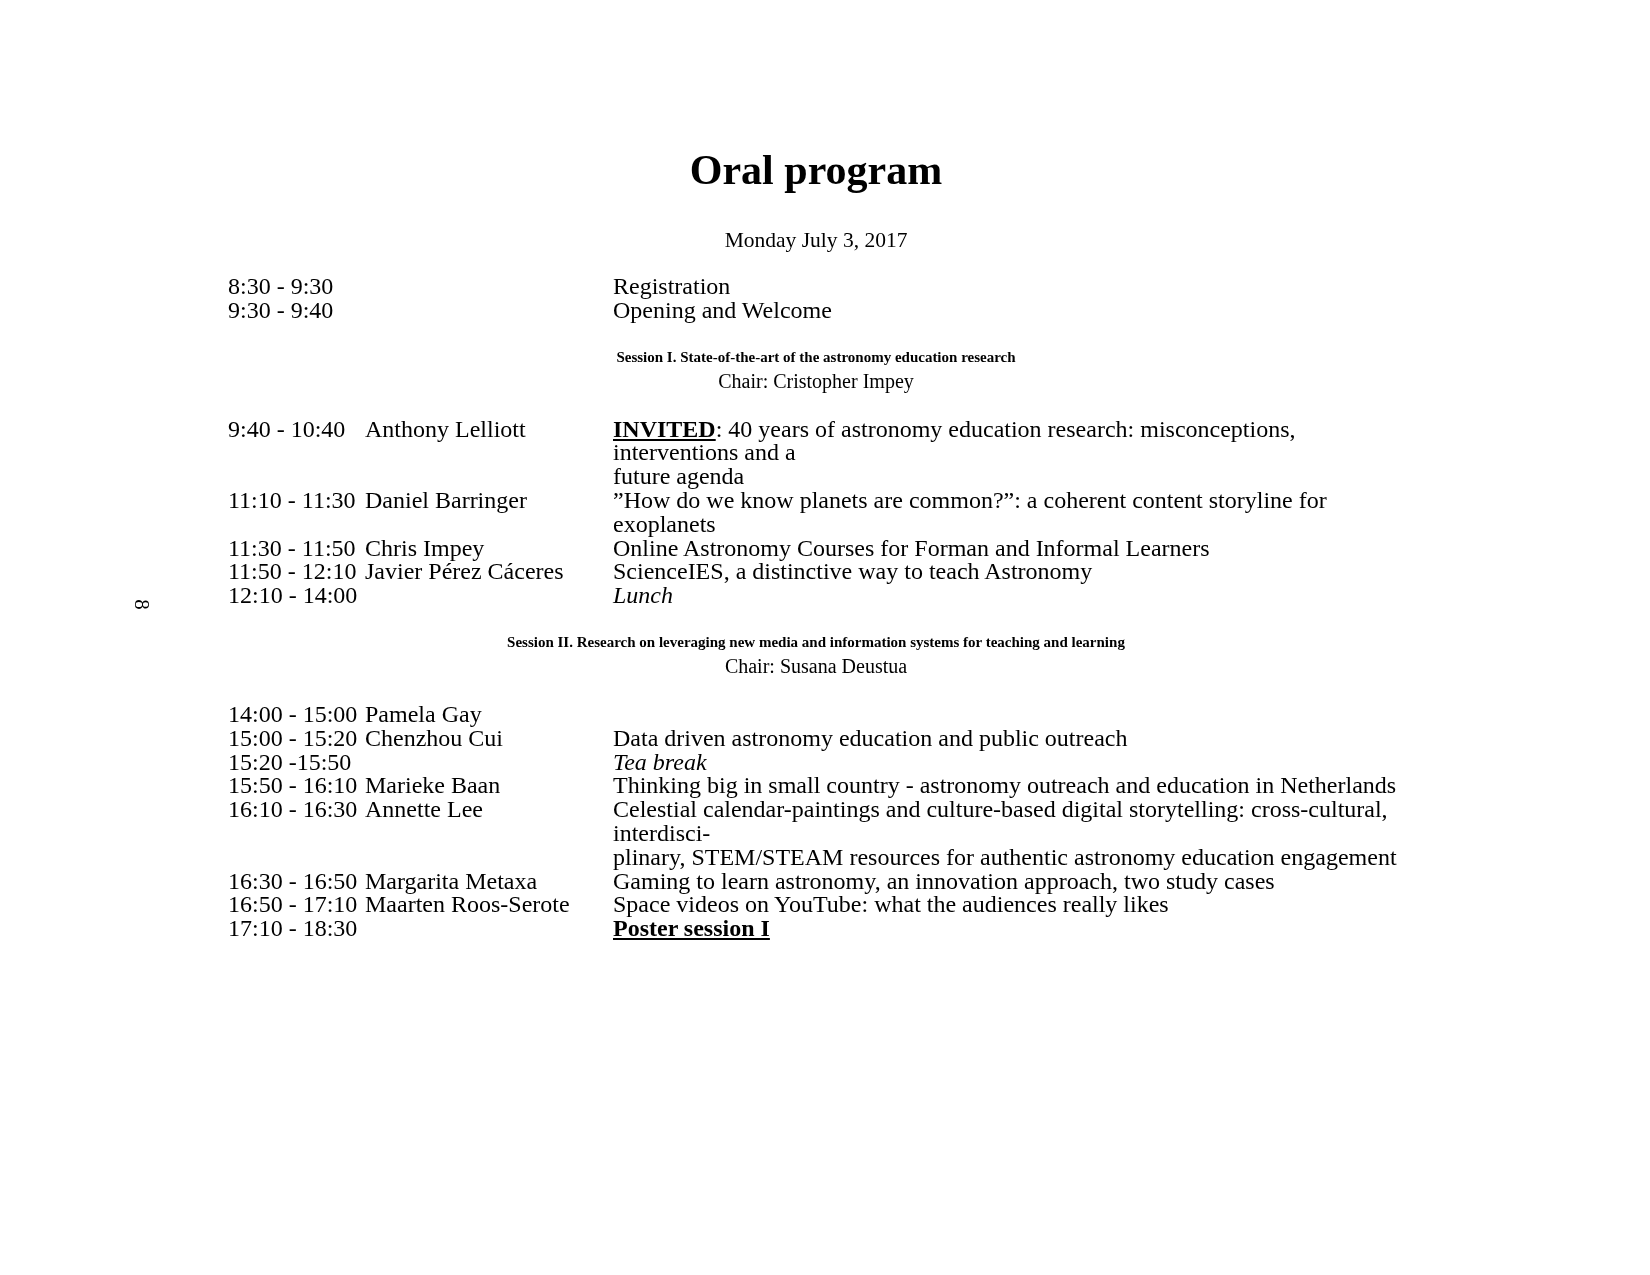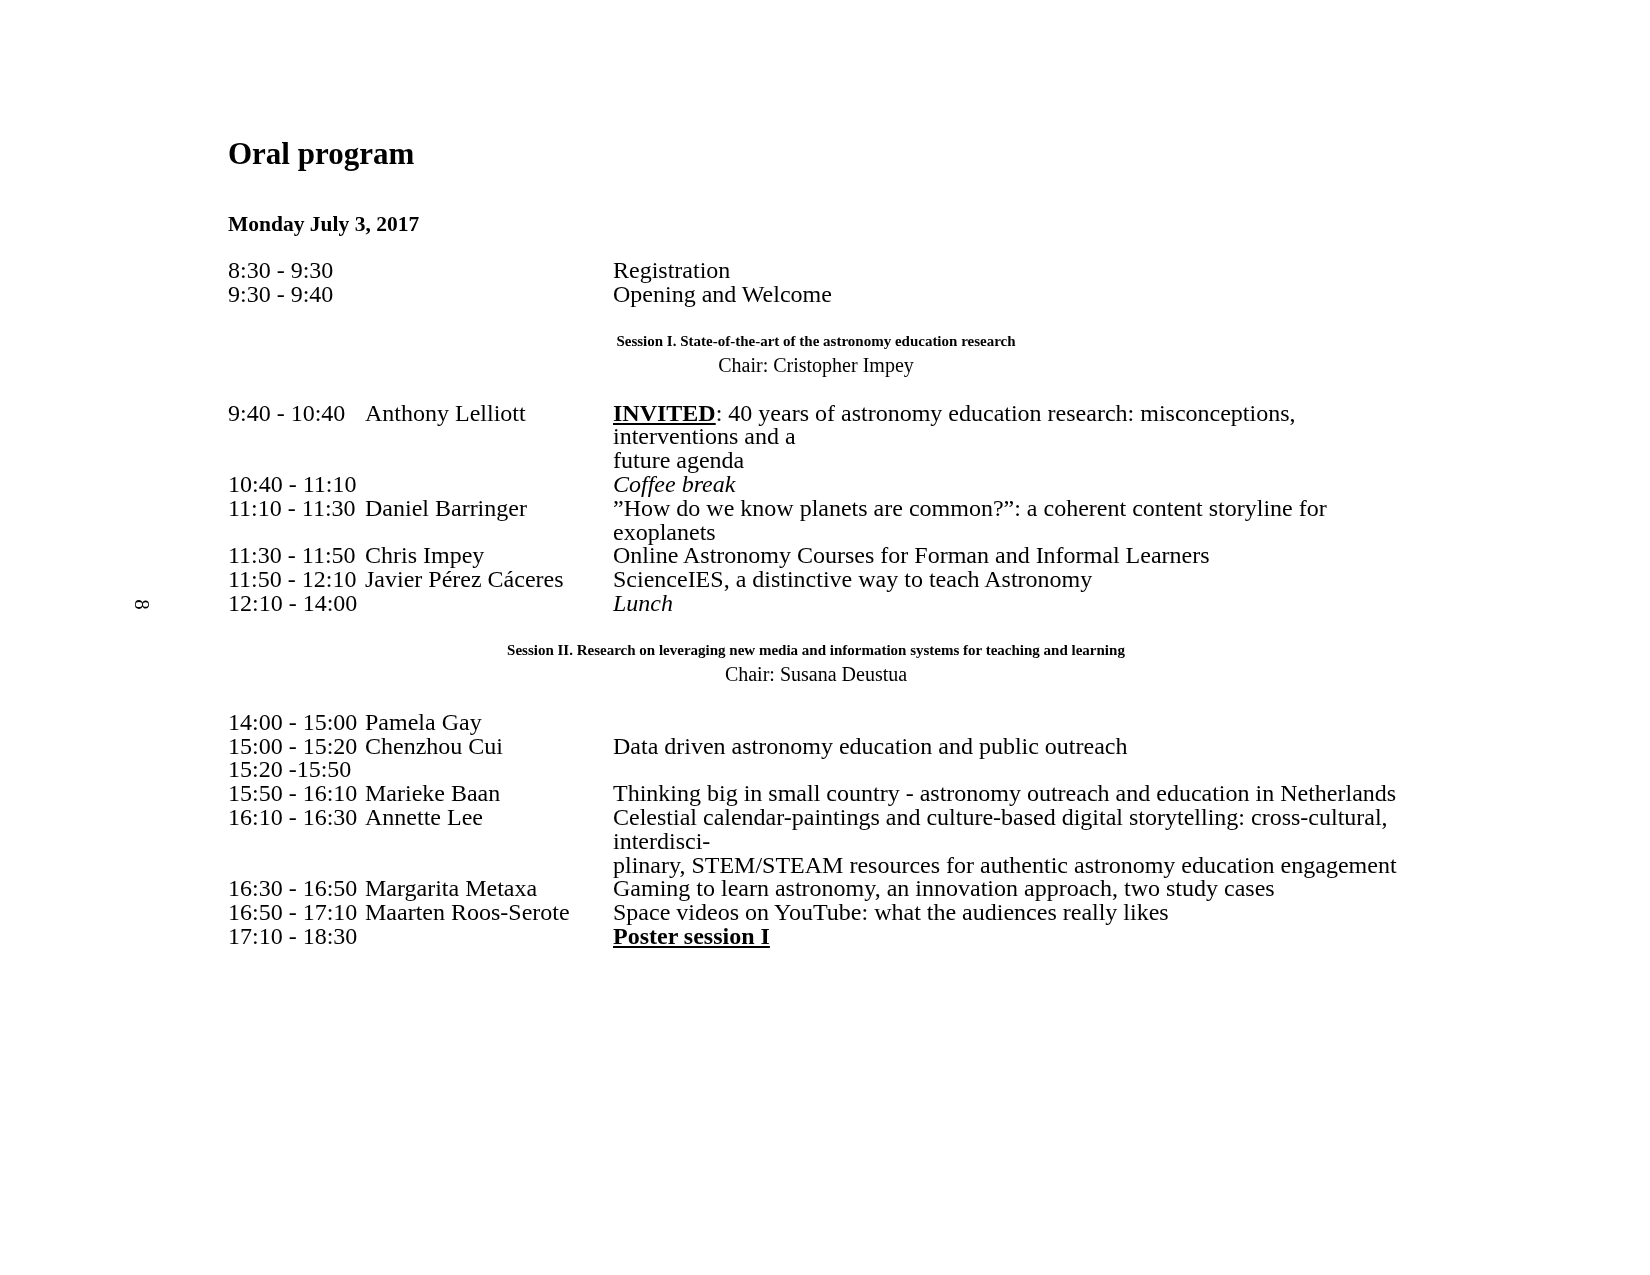--- a/index.html
+++ b/index.html
@@ -19,28 +19,30 @@
     font-size: 21px;
     transform: rotate(90deg);
   }
   .content {
     position: absolute;
     left: 228px;
     top: 138px;
     width: 1176px;
   }
   .doc-title {
-    margin: 0;
-    font-size: 31px;
+    margin: 16px;
+    text-align: center;
+    font-size: 42px;
     font-weight: bold;
     line-height: 32px;
   }
   .day-heading {
+    text-align: center;
     font-size: 21.5px;
-    font-weight: bold;
+    font-weight: normal;
     line-height: 24px;
     margin-top: 42px;
   }
   .rows { margin-top: 23px; }
   .row {
     display: flex;
     align-items: flex-start;
     font-size: 24px;
     line-height: 23.8px;
   }
@@ -93,25 +95,20 @@
     <div class="chair">Chair: Cristopher Impey</div>
 
     <div class="session-rows">
       <div class="row">
         <span class="col-time">9:40 - 10:40</span>
         <span class="col-speaker">Anthony Lelliott</span>
         <span class="col-title"><b>INVITED</b><span>: 40 years of astronomy education research: misconceptions, interventions and a
 future agenda</span></span>
       </div>
       <div class="row">
-        <span class="col-time">10:40 - 11:10</span>
-        <span class="col-speaker"></span>
-        <span class="col-title em">Coffee break</span>
-      </div>
-      <div class="row">
         <span class="col-time">11:10 - 11:30</span>
         <span class="col-speaker">Daniel Barringer</span>
         <span class="col-title">”How do we know planets are common?”: a coherent content storyline for exoplanets</span>
       </div>
       <div class="row">
         <span class="col-time">11:30 - 11:50</span>
         <span class="col-speaker">Chris Impey</span>
         <span class="col-title">Online Astronomy Courses for Forman and Informal Learners</span>
       </div>
       <div class="row">
@@ -135,20 +132,21 @@
         <span class="col-speaker">Pamela Gay</span>
       </div>
       <div class="row">
         <span class="col-time">15:00 - 15:20</span>
         <span class="col-speaker">Chenzhou Cui</span>
         <span class="col-title">Data driven astronomy education and public outreach</span>
       </div>
       <div class="row">
         <span class="col-time">15:20 -15:50</span>
         <span class="col-speaker"></span>
+        <span class="col-title em">Tea break</span>
       </div>
       <div class="row">
         <span class="col-time">15:50 - 16:10</span>
         <span class="col-speaker">Marieke Baan</span>
         <span class="col-title">Thinking big in small country - astronomy outreach and education in Netherlands</span>
       </div>
       <div class="row">
         <span class="col-time">16:10 - 16:30</span>
         <span class="col-speaker">Annette Lee</span>
         <span class="col-title">Celestial calendar-paintings and culture-based digital storytelling: cross-cultural, interdisci-

